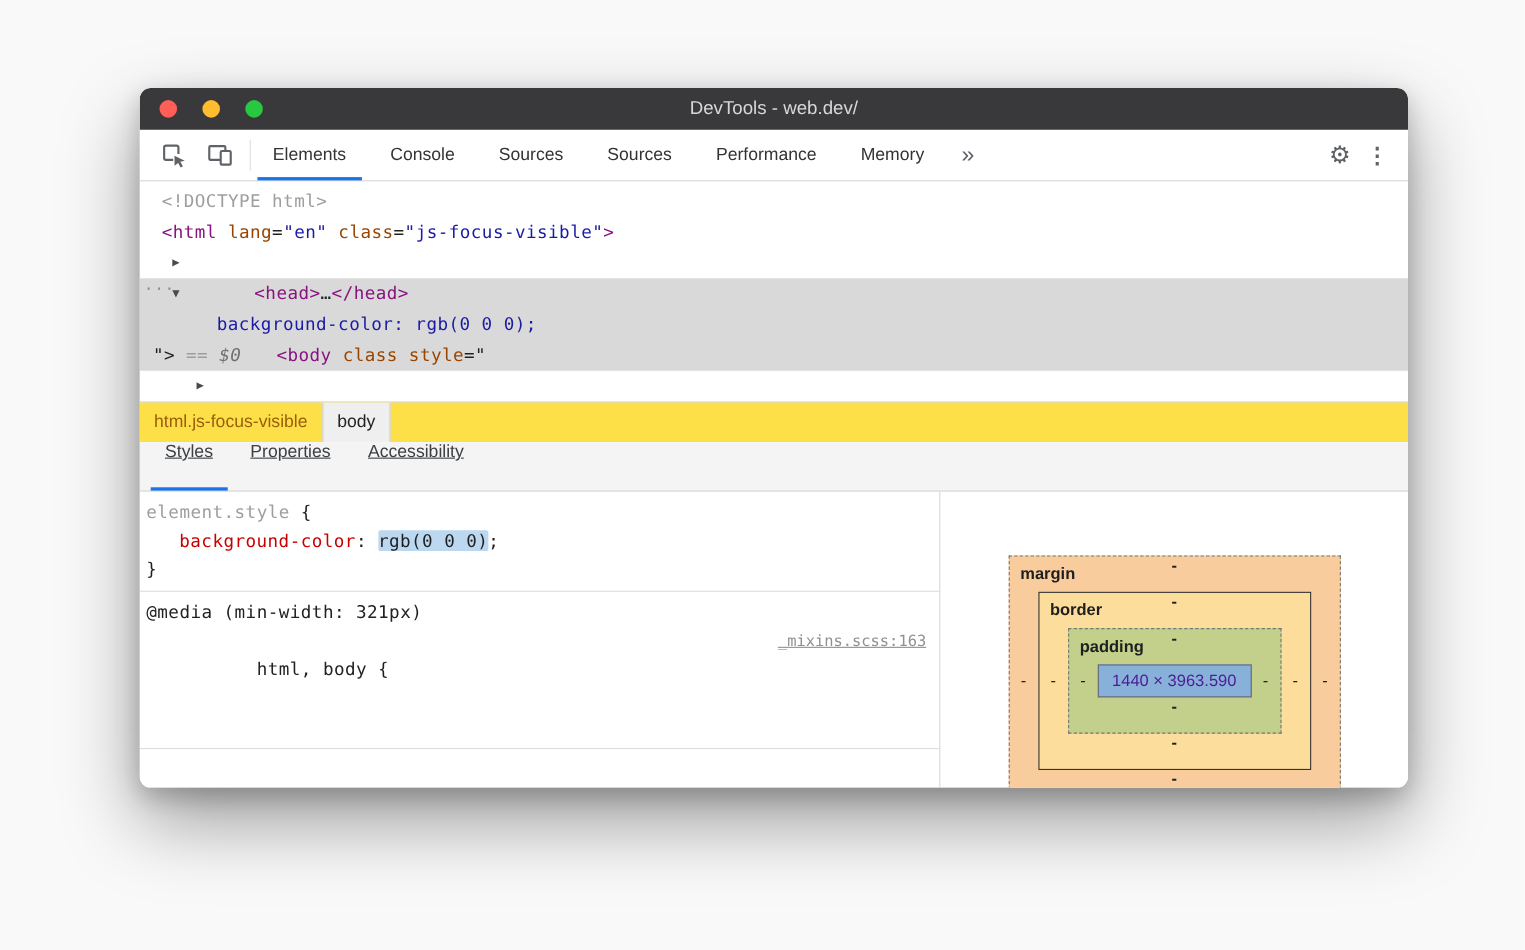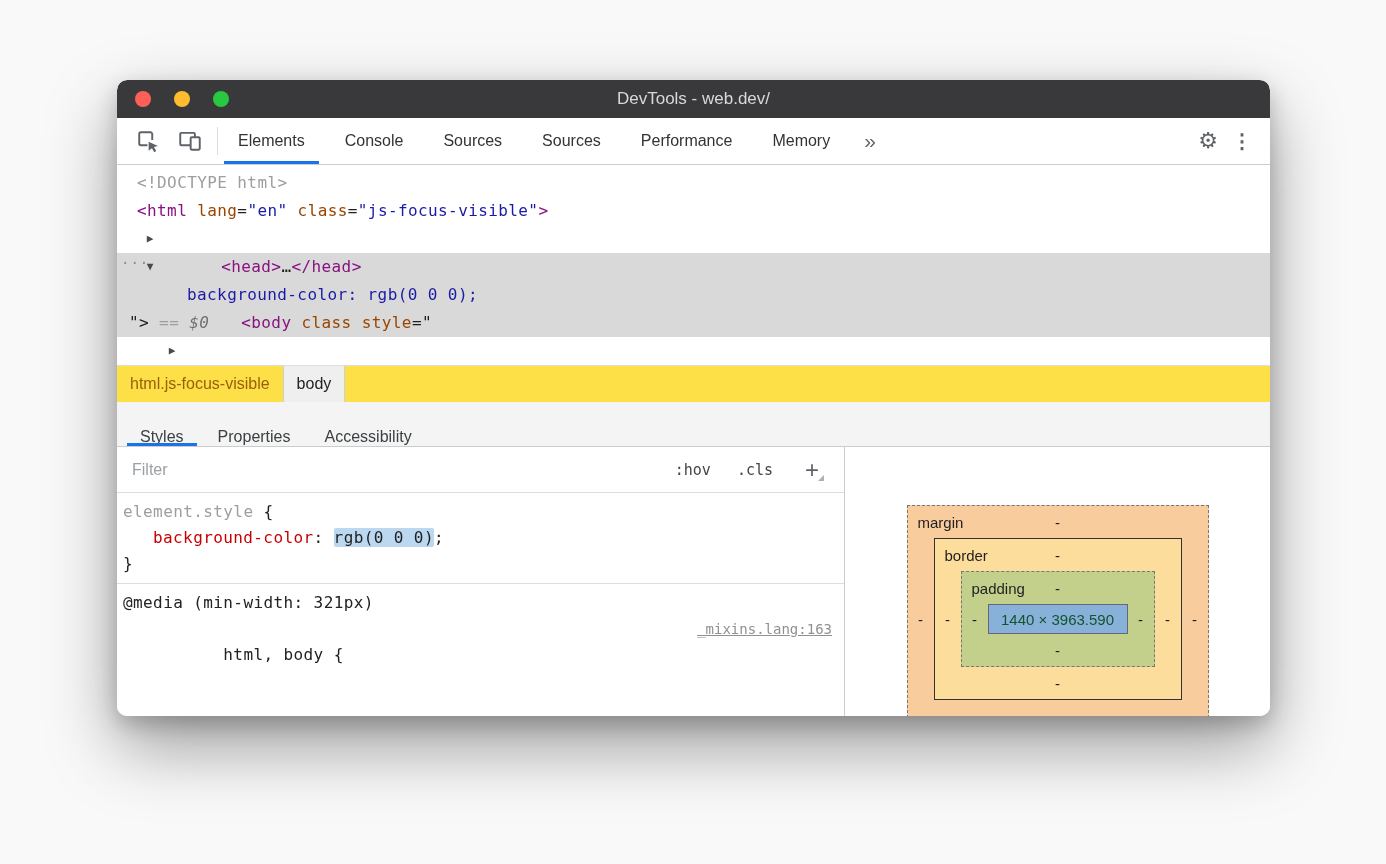--- a/index.html
+++ b/index.html
@@ -4,21 +4,21 @@
 <style>
   * { margin:0; padding:0; box-sizing:border-box; }
   html,body { width:1386px; height:864px; }
   body {
     background:#f9f9f9;
     font-family:"Liberation Sans", sans-serif;
     overflow:hidden;
     position:relative;
   }
   .window {
-    position:absolute; left:117px; top:80px; width:1153px; height:636px;
+    position:absolute; left:127px; top:80px; width:1153px; height:636px;
     background:#fff; border-radius:10px; overflow:hidden;
     box-shadow:0 30px 70px rgba(0,0,0,.38), 0 8px 22px rgba(0,0,0,.20);
     display:flex; flex-direction:column;
   }
   
   .titlebar {
     flex:0 0 38px; background:#39393b; position:relative;
     display:flex; align-items:center; justify-content:center;
     border-radius:10px 10px 0 0;
   }
@@ -85,21 +85,21 @@
   .crumb { display:flex; align-items:center; padding:0 13px; color:#9a5f0a; }
   .crumb.selected {
     color:#222; background:#efefef;
     border-left:1px solid #cfcfcf; border-right:1px solid #cfcfcf;
   }
   
   .sidebar-tabs {
     flex:0 0 45px; background:#f4f4f4; border-bottom:1px solid #ccc;
     display:flex; align-items:stretch; padding-left:6px; font-size:16px; color:#3c4043;
   }
-  .stab { display:flex; align-items:flex-end; padding:0 17px; position:relative; white-space:nowrap; }
+  .stab { display:flex; align-items:flex-start; padding:0 17px; position:relative; white-space:nowrap;text-decoration:underline; }
   .stab.active::after {
     content:""; position:absolute; left:4px; right:4px; bottom:0; height:3px; background:#1a73e8;
   }
   
   .styles-area { flex:1; display:flex; min-height:0; }
   .styles-left {
     flex:0 0 728px; width:728px; border-right:1px solid #ccc;
     display:flex; flex-direction:column; overflow:hidden; background:#fff;
   }
   .filter-row {
@@ -133,23 +133,23 @@
     display:flex; justify-content:center; align-items:flex-start; padding-top:58px;
   }
   
   .bm-margin,.bm-border,.bm-padding { display:flex; flex-direction:column; }
   .bm-margin  { width:302px; background:#f9cc9d; border:1px dashed #777; flex:0 0 auto; }
   .bm-border  { flex:1; background:#fddd9b; border:1px solid #333; }
   .bm-padding { flex:1; background:#c3d08b; border:1px dashed #777; }
   .bm-content {
     flex:1; height:30px; background:#88b1d9; border:1px solid #667;
     display:flex; align-items:center; justify-content:center;
-    font-size:15px; color:#14532d; white-space:nowrap;
-  }
-  .bm-row { flex:0 0 32px; height:32px; position:relative; display:flex; align-items:center; justify-content:center; }
+    font-size:15px; color:#4c1d95; white-space:nowrap;
+  }
+  .bm-row { flex:0 0 32px; height:32px; position:relative; display:flex; justify-content:center;font-weight:bold; }
   .bm-mid { display:flex; flex:1; min-height:0; }
   .bm-side { flex:0 0 26px; display:flex; align-items:center; justify-content:center; }
   .bm-label { position:absolute; left:10px; top:50%; transform:translateY(-50%); font-size:15px; color:#1f1f1f; }
   .bm-dash, .bm-side { font-size:15px; color:#1f1f1f; }
 </style>
 </head>
 <body>
 
 <div class="window">
 
@@ -240,40 +240,32 @@
     <div class="stab">
         <span>Properties</span>
       </div>
     <div class="stab">
         <span>Accessibility</span>
       </div>
   </div>
 
   <div class="styles-area">
     <div class="styles-left">
-      <div class="filter-row">
-        <input class="filter-input" type="text" placeholder="Filter" style="">
-        <div class="filter-right">
-          <span class="pseudo-btn">:hov</span>
-          <span class="pseudo-btn">.cls</span>
-          <span class="plus-btn"><span>+</span></span>
-        </div>
-      </div>
 
       <div class="rule">
         <div class="rule-line"><span class="tok gray">element.style</span><span class="tok plain"> {</span></div>
         <div class="rule-line indent"><span class="tok prop">background-color</span><span class="tok plain">: </span><span class="tok hl">rgb(0 0 0)</span><span class="tok plain">;</span></div>
         <div class="rule-line"><span class="tok plain">}</span></div>
       </div>
 
       <div class="rule">
         <div class="rule-line"><span class="tok media">@media (min-width: 321px)</span></div>
         <div class="rule-line">
           <span><span class="tok sel">html, body</span><span class="tok plain"> {</span></span>
-          <span class="rule-link">_mixins.lang:163</span>
+          <span class="rule-link">_mixins.scss:163</span>
         </div>
 
       </div>
 
     </div>
 
     <div class="styles-right">
       <div class="bm-margin">
         <div class="bm-row">
           <span class="bm-label">margin</span>

